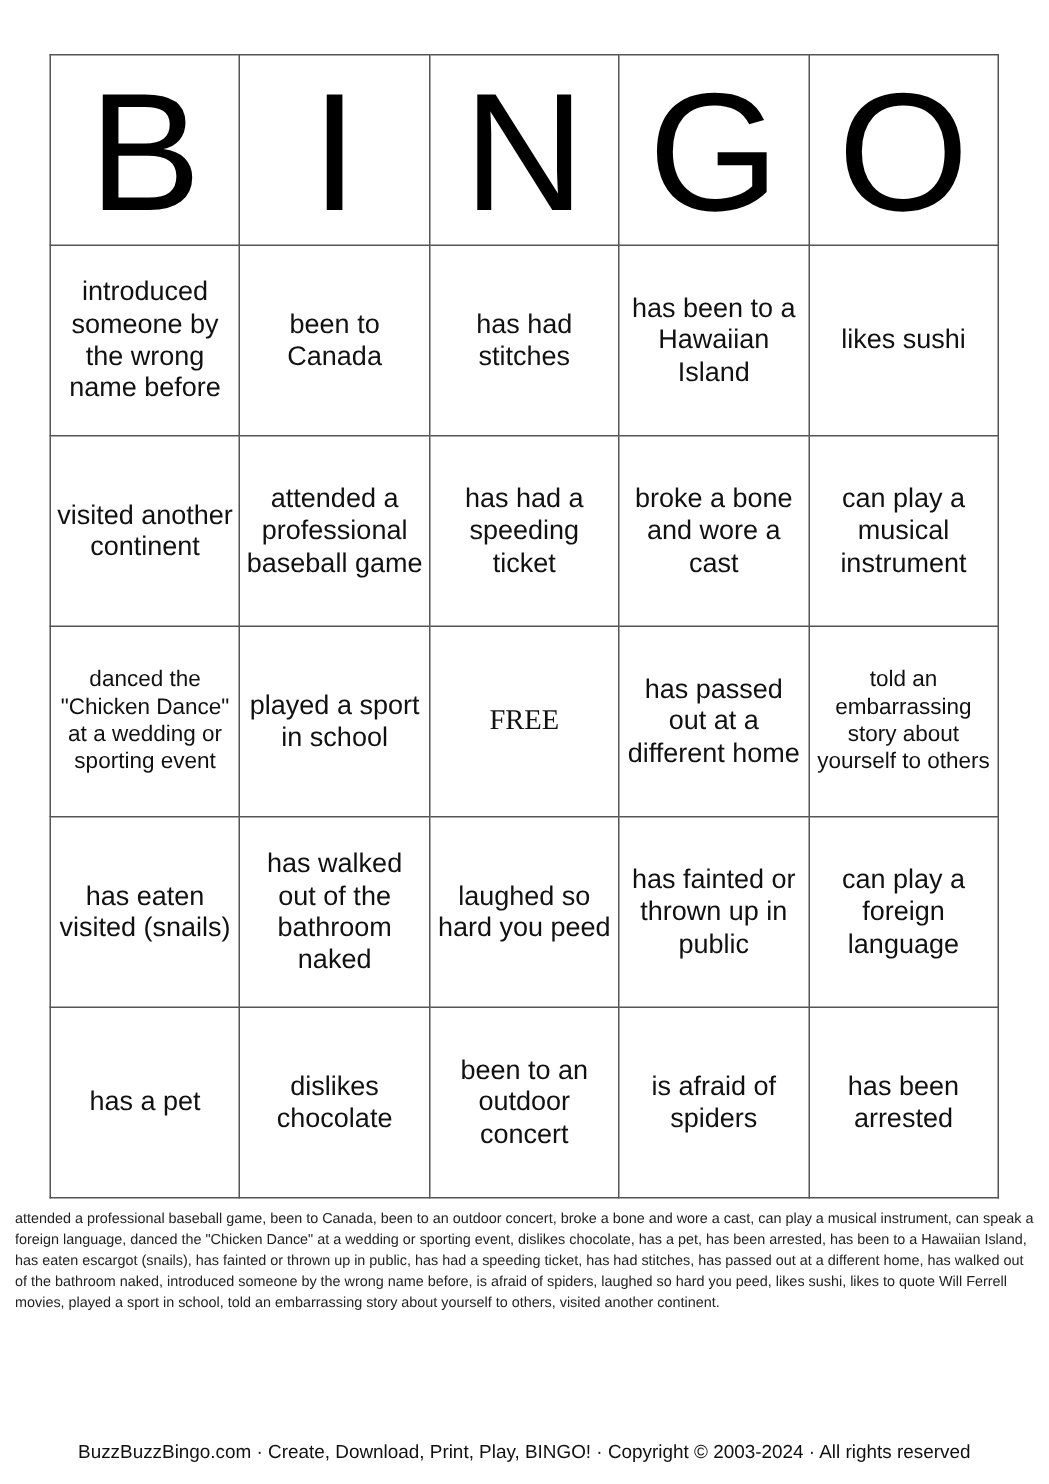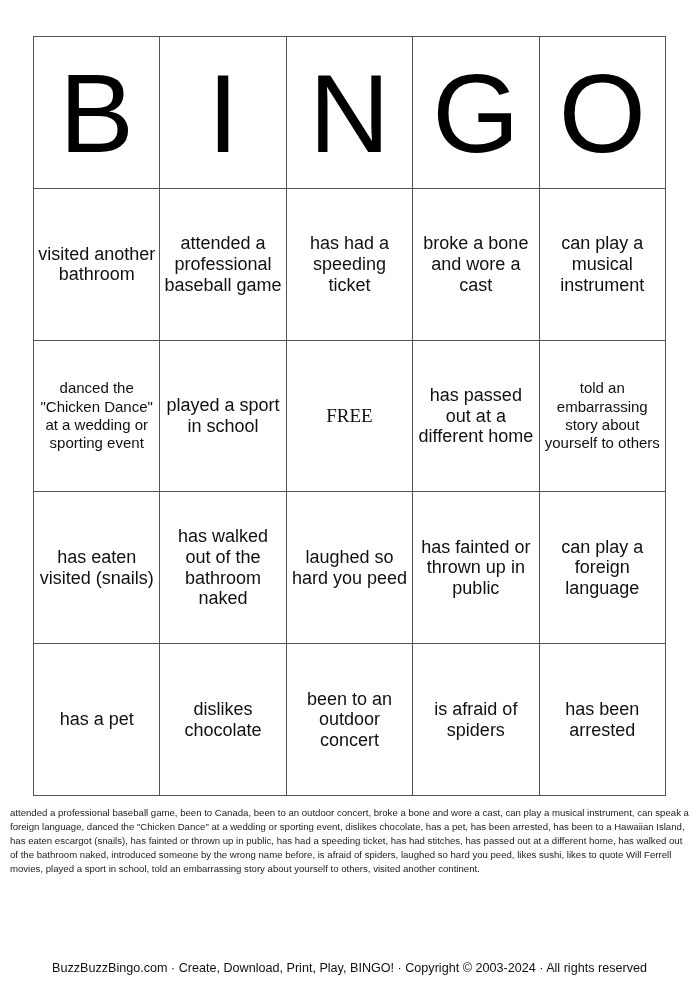--- a/index.html
+++ b/index.html
@@ -42,21 +42,28 @@
 <table class="card">
   <tbody>
       <tr class="header-row">
     <td><span class="letter">B</span></td>
     <td><span class="letter">I</span></td>
     <td><span class="letter">N</span></td>
     <td><span class="letter">G</span></td>
     <td><span class="letter">O</span></td>
   </tr>
   <tr class="body-row">
-    <td><span class="cell-text">visited another bathroom</span></td>
+    <td><span class="cell-text">introduced someone by the wrong name before</span></td>
+    <td><span class="cell-text">been to Canada</span></td>
+    <td><span class="cell-text">has had stitches</span></td>
+    <td><span class="cell-text">has been to a Hawaiian Island</span></td>
+    <td><span class="cell-text">likes sushi</span></td>
+  </tr>
+  <tr class="body-row">
+    <td><span class="cell-text">visited another continent</span></td>
     <td><span class="cell-text">attended a professional baseball game</span></td>
     <td><span class="cell-text">has had a speeding ticket</span></td>
     <td><span class="cell-text">broke a bone and wore a cast</span></td>
     <td><span class="cell-text">can play a musical instrument</span></td>
   </tr>
   <tr class="body-row">
     <td><span class="cell-text small">danced the "Chicken Dance" at a wedding or sporting event</span></td>
     <td><span class="cell-text">played a sport in school</span></td>
     <td><span class="cell-text free">FREE</span></td>
     <td><span class="cell-text">has passed out at a different home</span></td>

